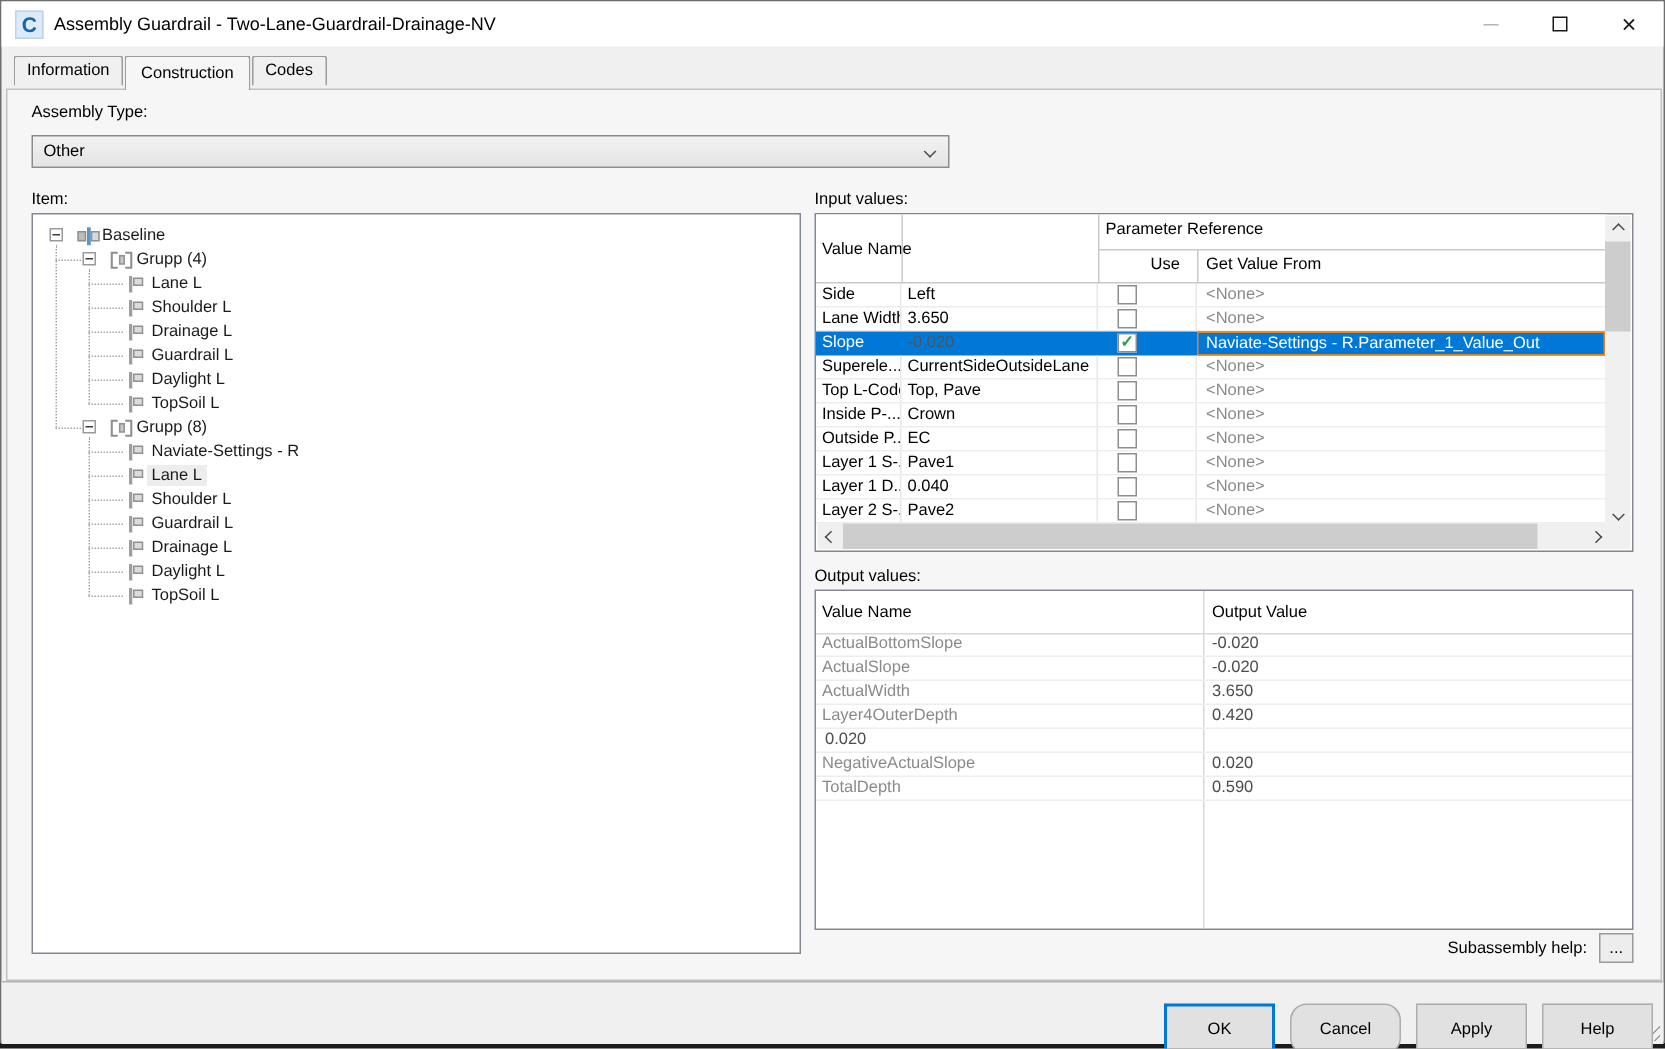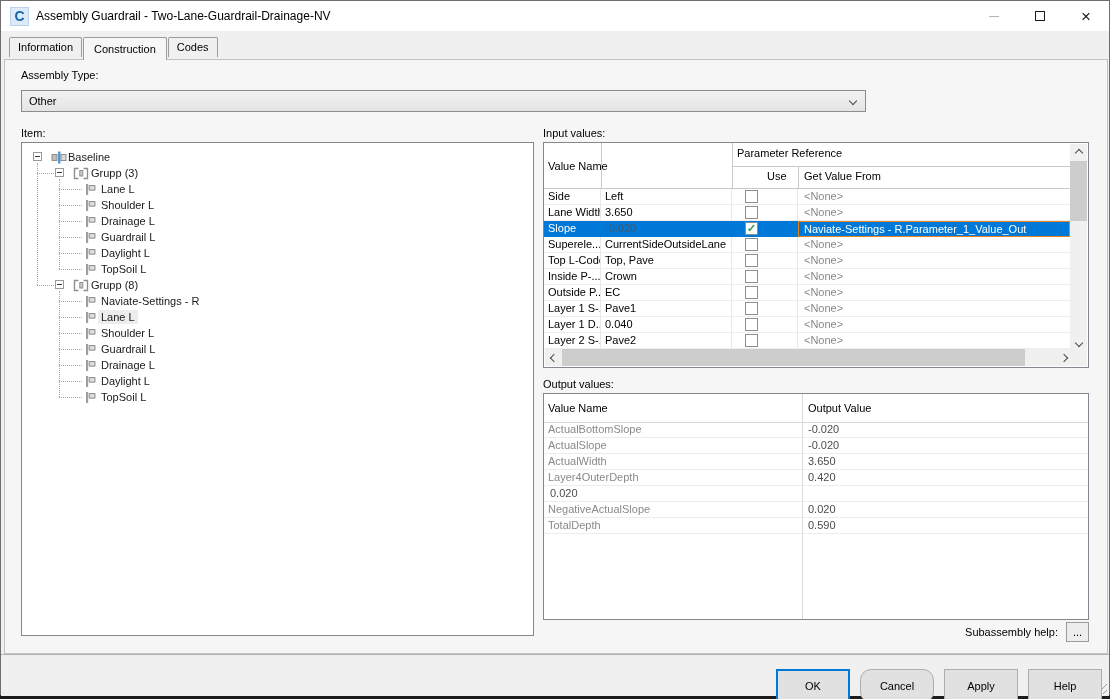--- a/index.html
+++ b/index.html
@@ -22,21 +22,21 @@
   
   .tabstrip { position:absolute; left:8px; top:36px; height:23px; display:flex; z-index:3; }
   .tab { height:20px; line-height:19px; padding:0 8px; font-size:11px; color:#000; background:#f0f0f0;
          border:1px solid #9c9c9c; border-bottom:none; border-radius:2px 2px 0 0; margin-right:1px; }
   .tab.active { height:23px; line-height:22px; background:#f6f6f6; position:relative; z-index:4; padding:0 10px; }
 
   
   .tabpage { position:absolute; left:3px; top:58px; width:1104px; height:595px; background:#f6f6f6; border:1px solid #c2c2c2; z-index:2; }
   .lbl { position:absolute; font-size:11px; color:#000; white-space:nowrap; }
 
-  .combo { position:absolute; left:16px; top:30px; width:845px; height:22px; border:1px solid #8c8c8c;
+  .combo { position:absolute; left:16px; top:30px; width:612px; height:22px; border:1px solid #8c8c8c;
            background:linear-gradient(#f2f2f2,#e4e4e4); font-size:11px; line-height:20px; padding-left:7px; color:#000; }
   .combo .chev { position:absolute; right:9px; top:7px; }
 
   .chev { display:inline-block; width:6px; height:6px; border-left:1.5px solid #4a4a4a; border-bottom:1.5px solid #4a4a4a; }
   .chev.down  { transform:rotate(-45deg); }
   .chev.up    { transform:rotate(135deg); }
   .chev.left  { transform:rotate(45deg); }
   .chev.right { transform:rotate(-135deg); }
 
   
@@ -156,21 +156,21 @@
           <span class="nlabel" style="left: 43px;">Baseline</span>
         </div>
         <div class="tree-row" style="top: 22px;">
           <div class="guide-h" style="left: 15px; width: 17px; top: 8px;"></div>
           <div class="expandbox" style="left: 33px;"></div>
           <span class="ticon" style="left: 51px;"><svg width="16" height="13" viewBox="0 0 16 13">
               <path d="M5.5 1.5 H1.5 V11.5 H5.5" fill="none" stroke="#8f8f8f" stroke-width="1.4"></path>
               <path d="M10.5 1.5 H14.5 V11.5 H10.5" fill="none" stroke="#8f8f8f" stroke-width="1.4"></path>
               <rect x="6.8" y="3.5" width="3" height="5.5" fill="#c9c9c9" stroke="#8f8f8f"></rect>
             </svg></span>
-          <span class="nlabel" style="left: 66px;">Grupp (3)</span>
+          <span class="nlabel" style="left: 66px;">Grupp (4)</span>
         </div>
         <div class="tree-row" style="top: 38px;">
           <div class="guide-h" style="left: 37px; width: 23px; top: 8px;"></div>
           <span class="ticon" style="left: 62px;"><svg width="13" height="13" viewBox="0 0 13 13">
               <rect x="2" y="1" width="2.2" height="11" fill="#9e9e9e"></rect>
               <path d="M5.2 2.5 H11 V7.2 H5.2 Z" fill="#dcdcdc" stroke="#8f8f8f"></path>
             </svg></span>
           <span class="nlabel" style="left: 76px;">Lane L</span>
         </div>
         <div class="tree-row" style="top: 54px;">

